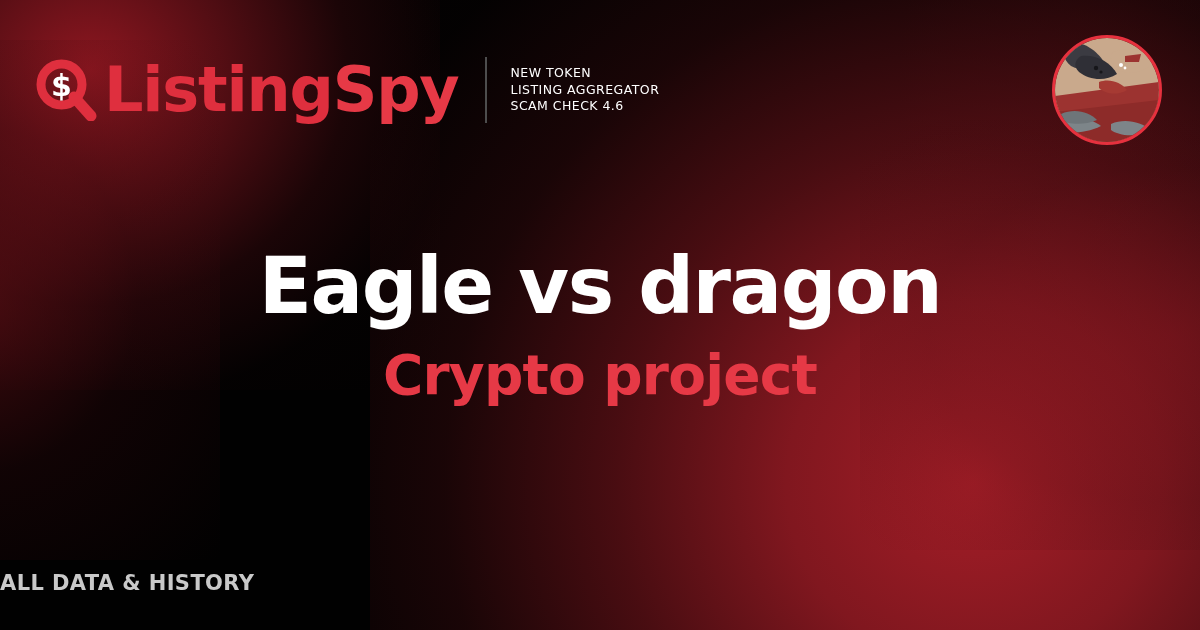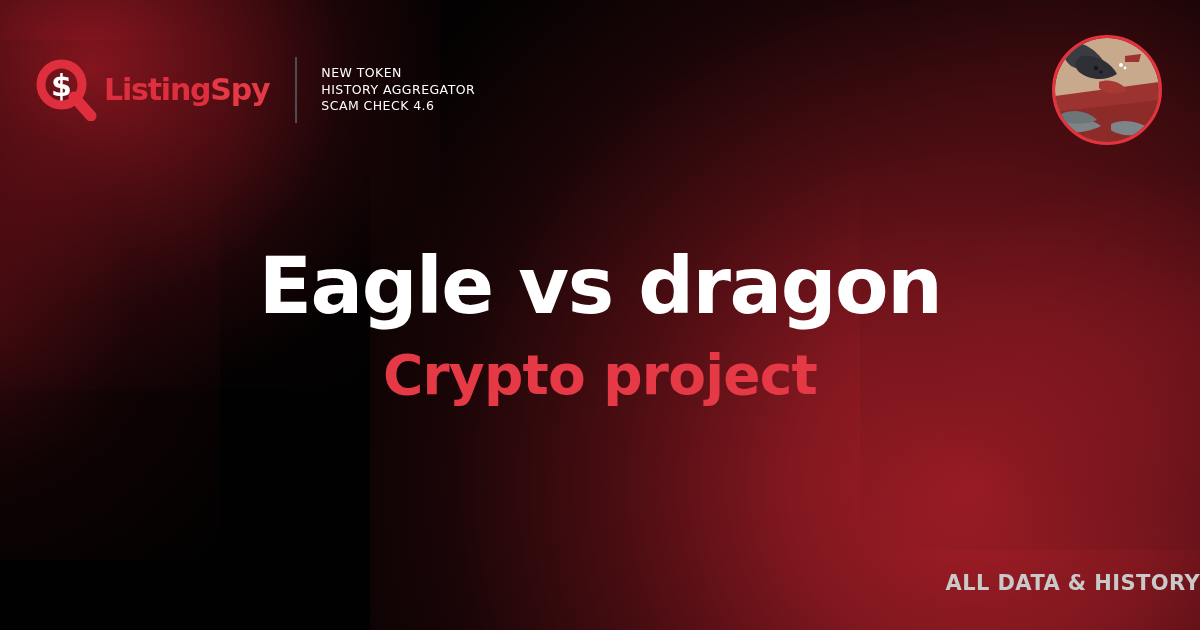--- a/index.html
+++ b/index.html
@@ -91,21 +91,21 @@
   .logo-mark {
     width: 62px;
     height: 62px;
     flex: 0 0 62px;
     position: relative;
     margin-right: 6px;
   }
   .logo-mark svg { display: block; }
 
   .logo-word {
-    font-size: 30px;
+    font-size: 62px;
     font-weight: 700;
     letter-spacing: -1.2px;
     line-height: 1;
     white-space: nowrap;
     color: #DF2F3E;
   }
   .logo-word .spy { color: #E63946; }
 
   .divider {
     width: 2px;
@@ -163,21 +163,21 @@
     margin: 16px;
     white-space: nowrap;
   }
 
   
   .footer {
     position: absolute;
     left: 0;
     right: 0;
     top: 571px;
-    text-align: right;
+    text-align: left;
     color: #C9C9C9;
     font-size: 21px;
     font-weight: 700;
     letter-spacing: 0.4px;
   }
 </style>
 </head>
 <body>
 
 <div class="canvas">
@@ -197,21 +197,21 @@
         <text x="25.5" y="37" font-family="DejaVu Sans, sans-serif" font-size="30" font-weight="700" fill="#FFFFFF" text-anchor="middle">$</text>
       </svg>
     </div>
 
     <div class="logo-word"><span>Listing</span><span class="spy">Spy</span></div>
 
     <div class="divider"></div>
 
     <div class="tagline">
       <div>NEW TOKEN</div>
-      <div>HISTORY AGGREGATOR</div>
+      <div>LISTING AGGREGATOR</div>
       <div>SCAM CHECK 4.6</div>
     </div>
   </div>
 
   <div class="avatar">
     <svg width="104" height="104" viewBox="0 0 104 104" aria-hidden="true">
       <defs>
         <clipPath id="avclip">
             <circle cx="52" cy="52" r="52"></circle>
           </clipPath>

